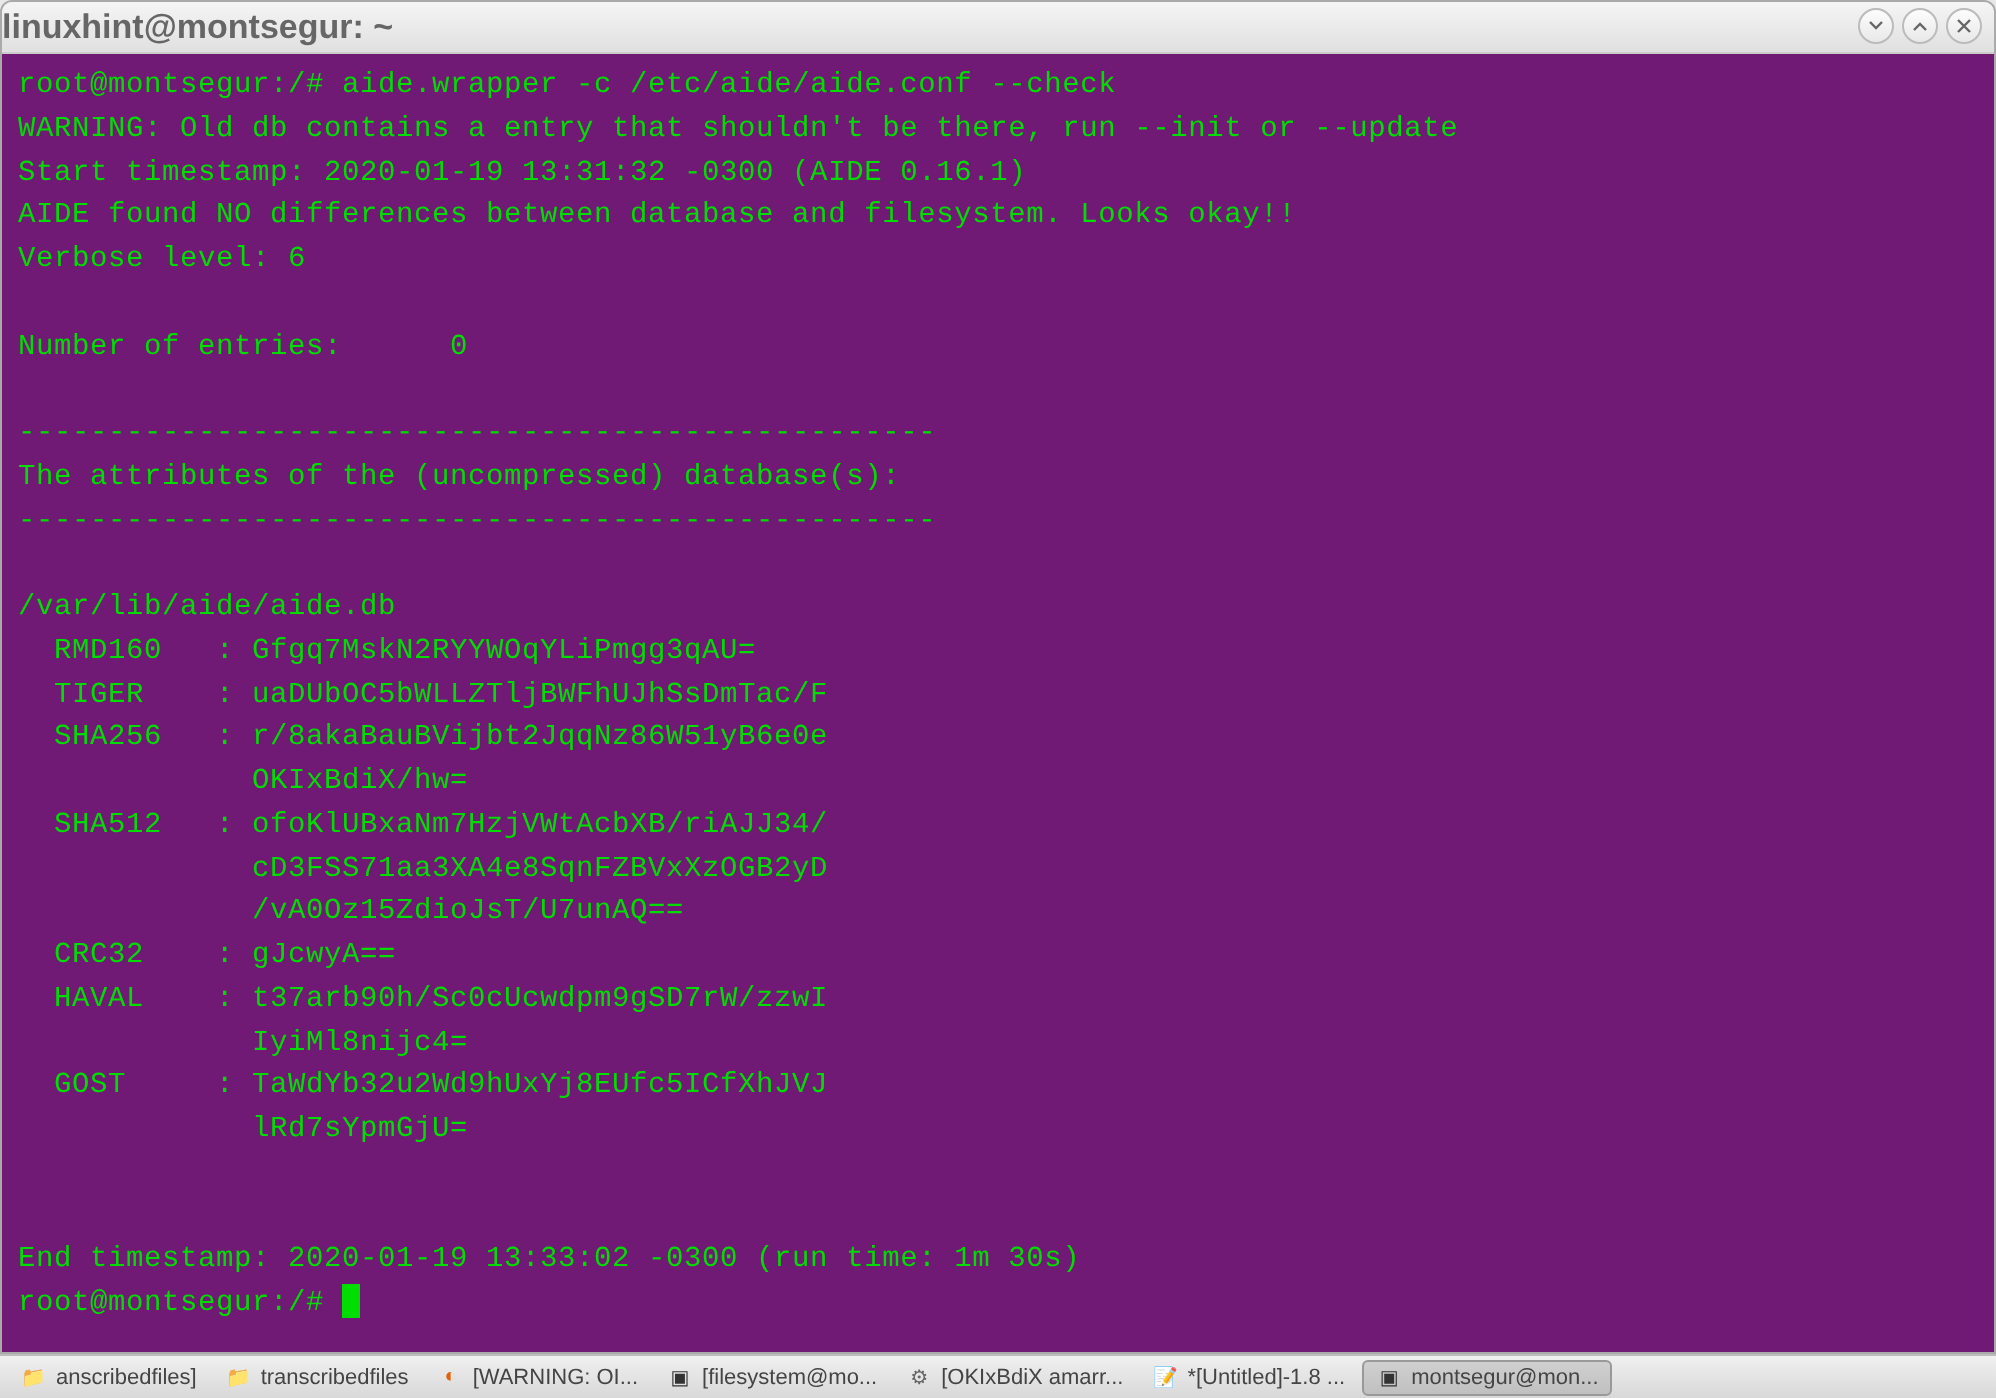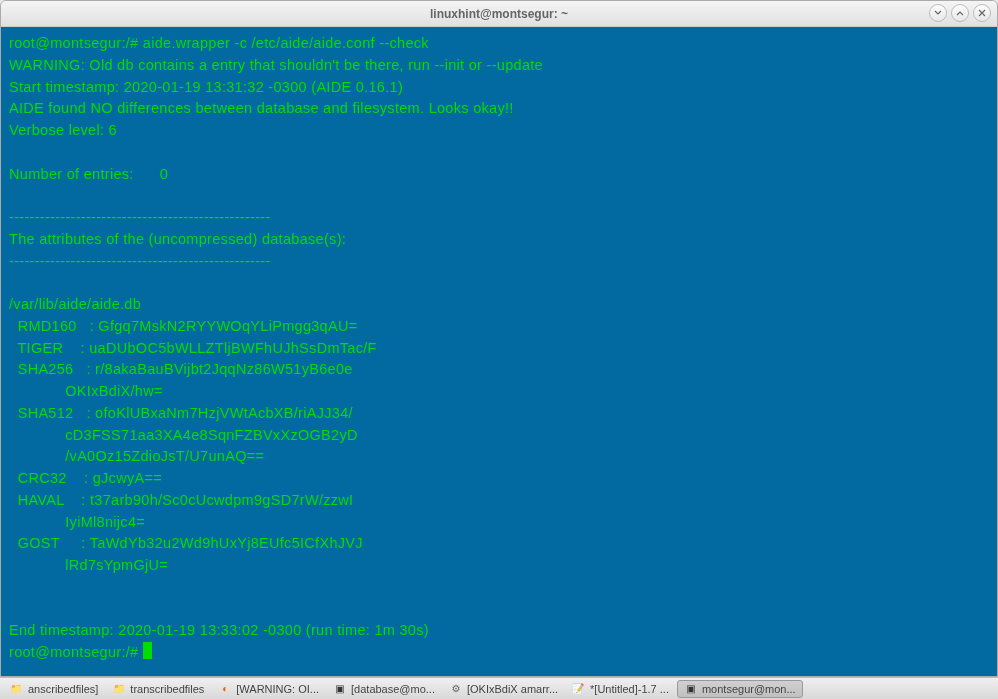--- a/index.html
+++ b/index.html
@@ -24,23 +24,22 @@
       border-radius: 6px 6px 0 0;
       background: #e0e0e0;
       overflow: hidden;
     }
     .titlebar {
       height: 26px;
       background: linear-gradient(to bottom, #f5f5f5, #e0e0e0);
       border-bottom: 1px solid #ccc;
       display: flex;
       align-items: center;
-      justify-content: center;
       position: relative;
-      font-size: 12px;
+      font-size: 17px;
       color: #555;
     }
     .titlebar-title {
       font-weight: bold;
       color: #666;
     }
     .window-controls {
       position: absolute;
       right: 6px;
       top: 3px;
@@ -55,23 +54,23 @@
       border: 1px solid #bbb;
       display: flex;
       align-items: center;
       justify-content: center;
       font-size: 9px;
       color: #666;
       cursor: pointer;
     }
     .terminal {
       flex: 1;
-      background: #0369a1;
+      background: #701a75;
       padding: 6px 8px;
-      font-family: Liberation Sans, sans-serif;
+      font-family: Liberation Mono, monospace;
       font-size: 14.5px;
       line-height: 1.5;
       color: #00dd00;
       overflow: hidden;
       white-space: pre;
       letter-spacing: 0.3px;
     }
     .prompt-line {
       display: inline;
     }
@@ -191,27 +190,27 @@
   <div class="taskbar-item">
     <span class="taskbar-icon folder-icon">📁</span>
     <span>transcribedfiles</span>
   </div>
   <div class="taskbar-item">
     <span class="taskbar-icon firefox-icon">◐</span>
     <span>[WARNING: OI...</span>
   </div>
   <div class="taskbar-item">
     <span class="taskbar-icon term-icon">▣</span>
-    <span>[database@mo...</span>
+    <span>[filesystem@mo...</span>
   </div>
   <div class="taskbar-item">
     <span class="taskbar-icon gear-icon">⚙</span>
     <span>[OKIxBdiX amarr...</span>
   </div>
   <div class="taskbar-item">
     <span class="taskbar-icon gedit-icon">📝</span>
-    <span>*[Untitled]-1.7 ...</span>
+    <span>*[Untitled]-1.8 ...</span>
   </div>
   <div class="taskbar-item active">
     <span class="taskbar-icon term-icon">▣</span>
     <span>montsegur@mon...</span>
   </div>
 </div>
 
 </body></html>

